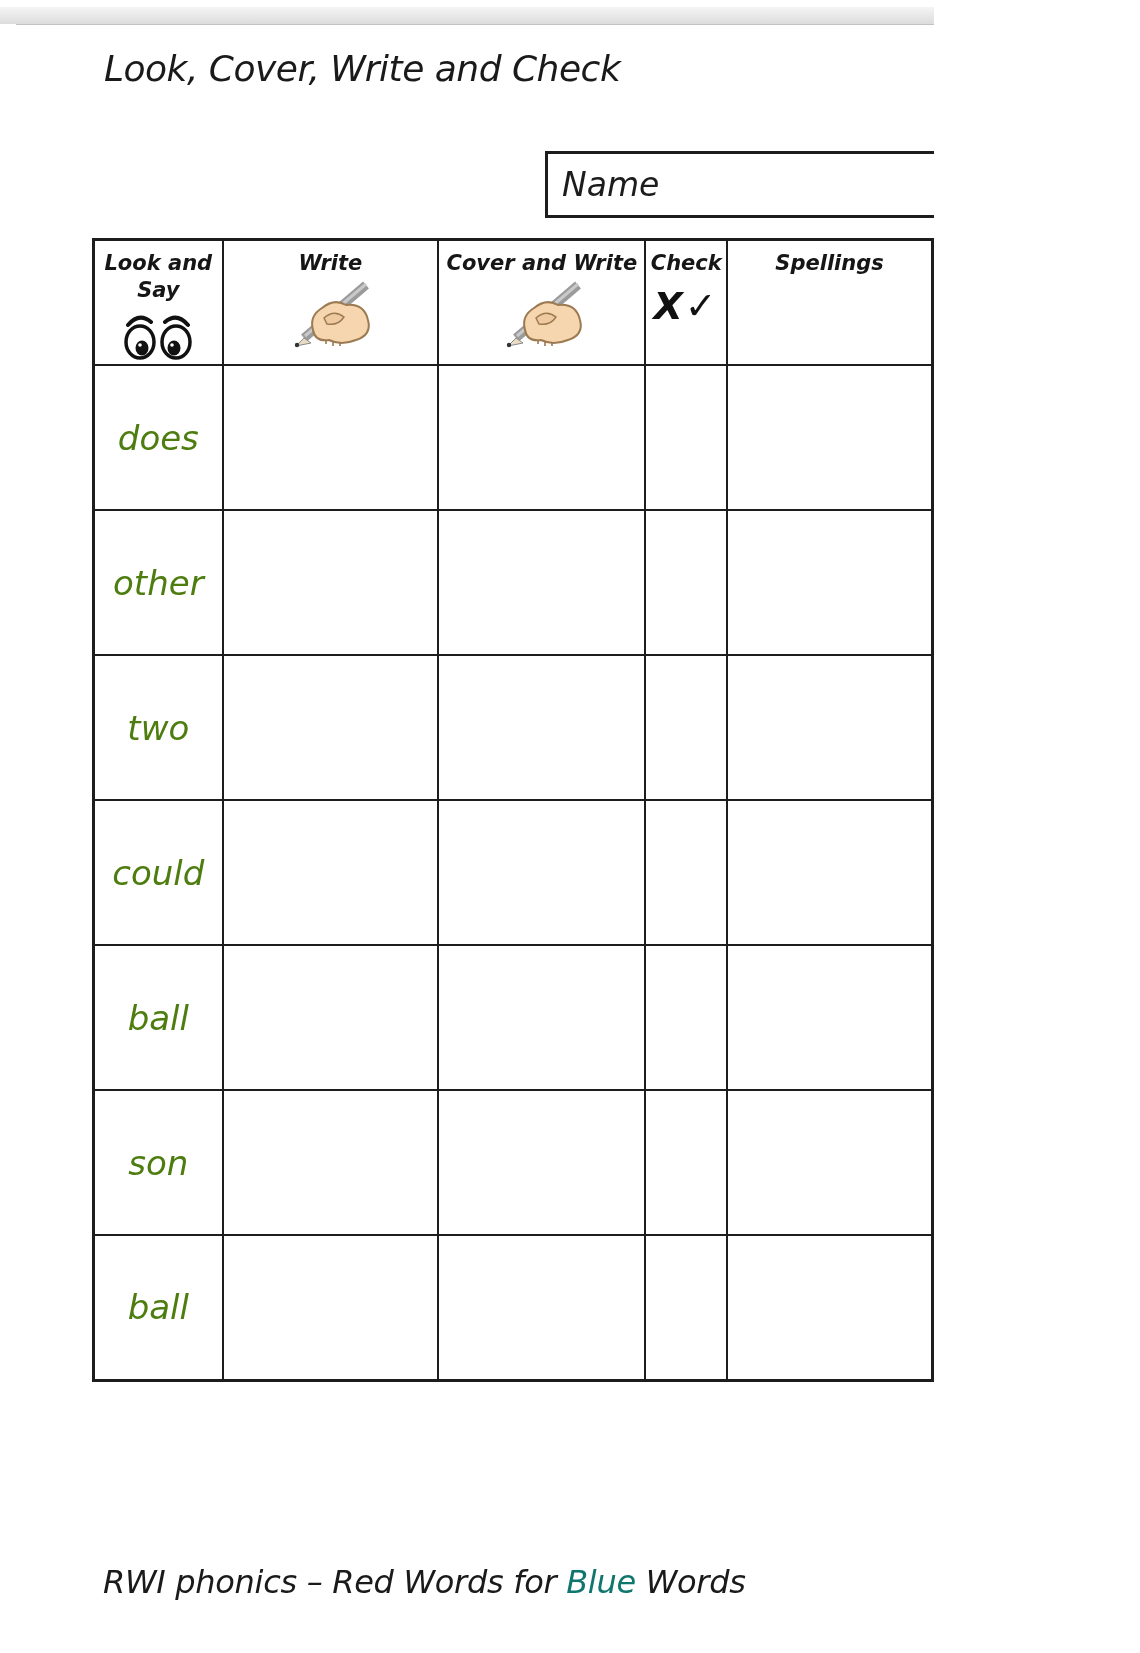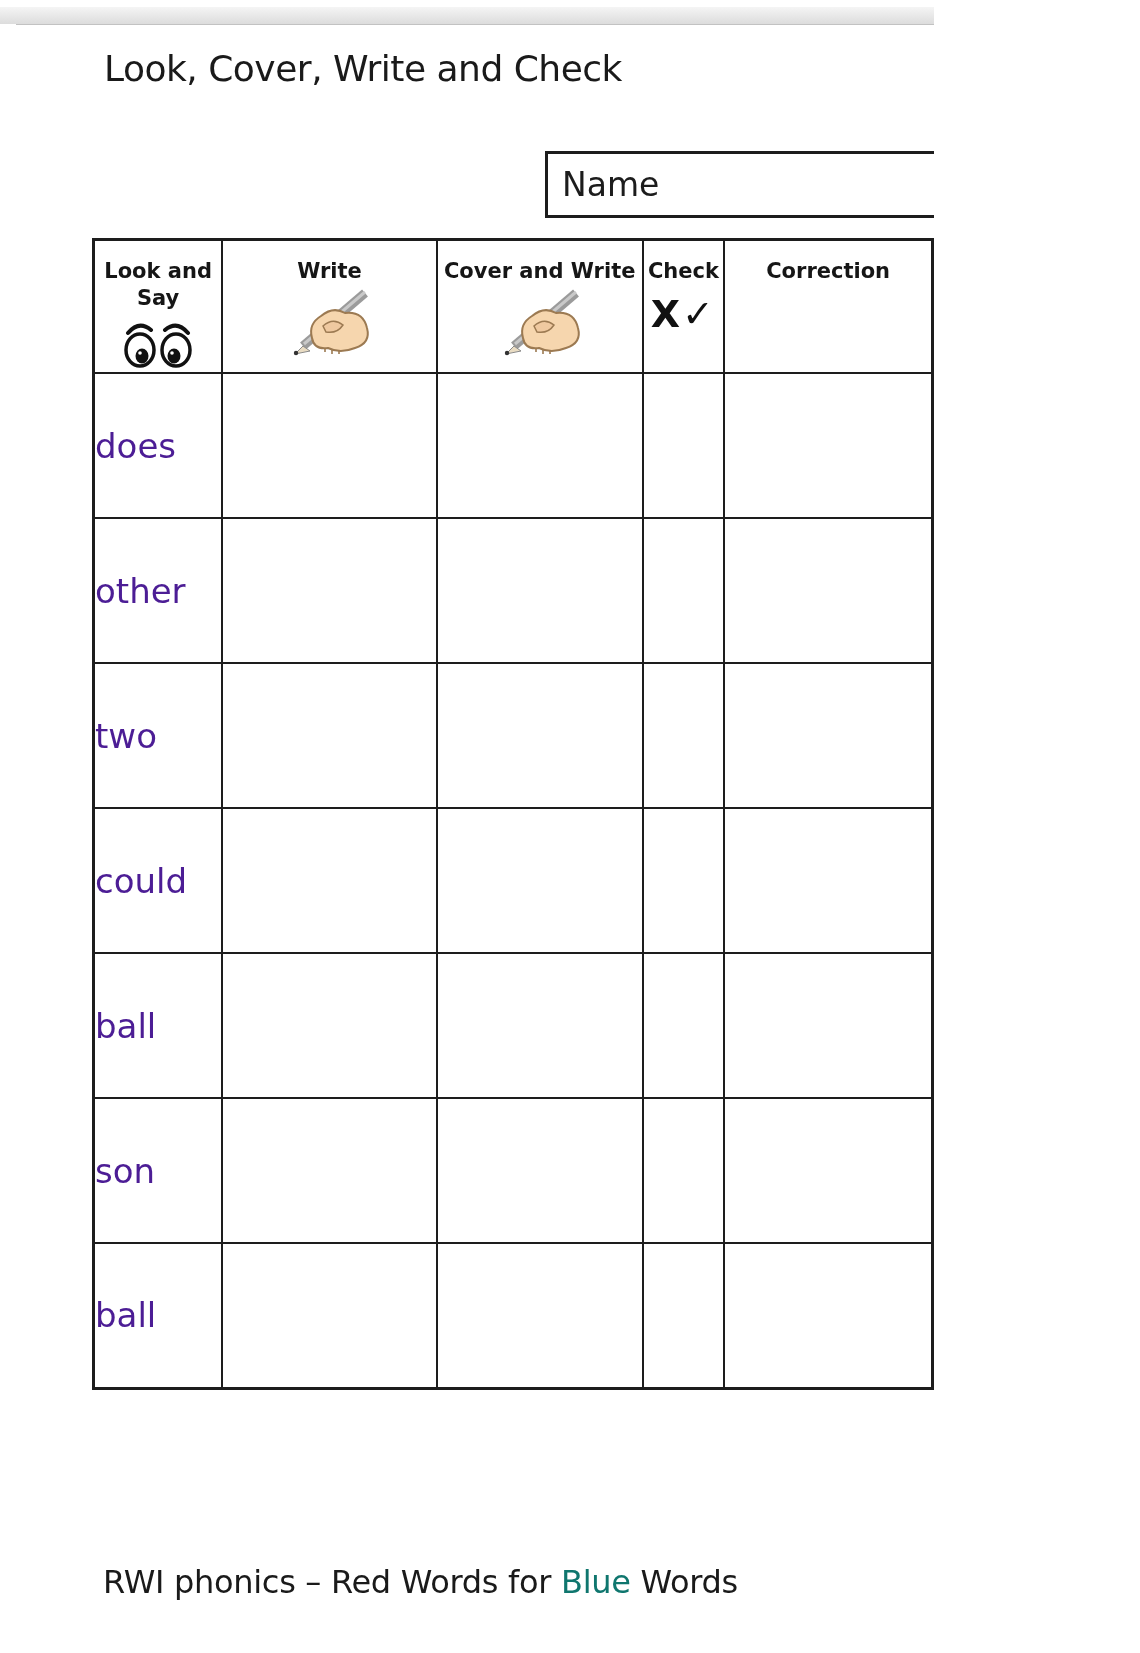--- a/index.html
+++ b/index.html
@@ -4,20 +4,21 @@
 <style>
   * { margin: 0; padding: 0; box-sizing: border-box; }
   html, body { background: #ffffff; }
   body { font-family: "DejaVu Sans", "Liberation Sans", sans-serif; color: #1c1c1c; }
   #page {
     position: relative;
     width: 934px;
     height: 1653px;
     background: #ffffff;
     overflow: hidden;
+    font-style: italic;
   }
   
   .top-bar {
     position: absolute;
     top: 7px; left: 0; right: 0; height: 18px;
     background: linear-gradient(#f5f5f5, #dcdcdc);
     border-bottom: 1px solid #c2c2c2;
   }
   .top-bar-notch {
     position: absolute;
@@ -62,21 +63,20 @@
   tr.word-row { height: 145px; }
   .head-cell {
     vertical-align: top !important;
   }
   .head-inner {
     display: flex;
     flex-direction: column;
     align-items: center;
     padding-top: 9px;
     height: 100%;
-    margin-top: 8px;
   }
   .head-label {
     font-size: 21px;
     font-weight: 600;
     line-height: 27px;
     text-align: center;
     color: #161616;
   }
   .head-icon { margin-top: 3px; }
   .eyes-wrap { margin-top: 6px; }
@@ -85,23 +85,23 @@
     text-align: left;
     padding-left: 7px;
     margin-top: 9px;
     font-size: 38px;
     font-weight: 800;
     letter-spacing: 2px;
     line-height: 40px;
     color: #111;
   }
   .word-cell {
-    text-align: left;
+    text-align: center;
     font-size: 34px;
-    color: #4c1d95;
+    color: #4d7c0f;
   }
   
   .footer {
     position: absolute;
     left: 103px; top: 1563px;
     font-size: 32px;
     color: #1a1a1a;
     letter-spacing: -0.3px;
   }
   .footer .hl { font-weight: 500; }
@@ -184,21 +184,21 @@
           </div>
         </th>
         <th class="head-cell">
           <div class="head-inner">
             <div class="head-label">Check</div>
             <div class="check-marks"><span>X</span><span>✓</span></div>
           </div>
         </th>
         <th class="head-cell">
           <div class="head-inner">
-            <div class="head-label">Correction</div>
+            <div class="head-label">Spellings</div>
           </div>
         </th>
       </tr>
 
       <tr class="word-row">
         <td class="word-cell">does</td>
         <td></td>
         <td></td>
         <td></td>
         <td></td>

